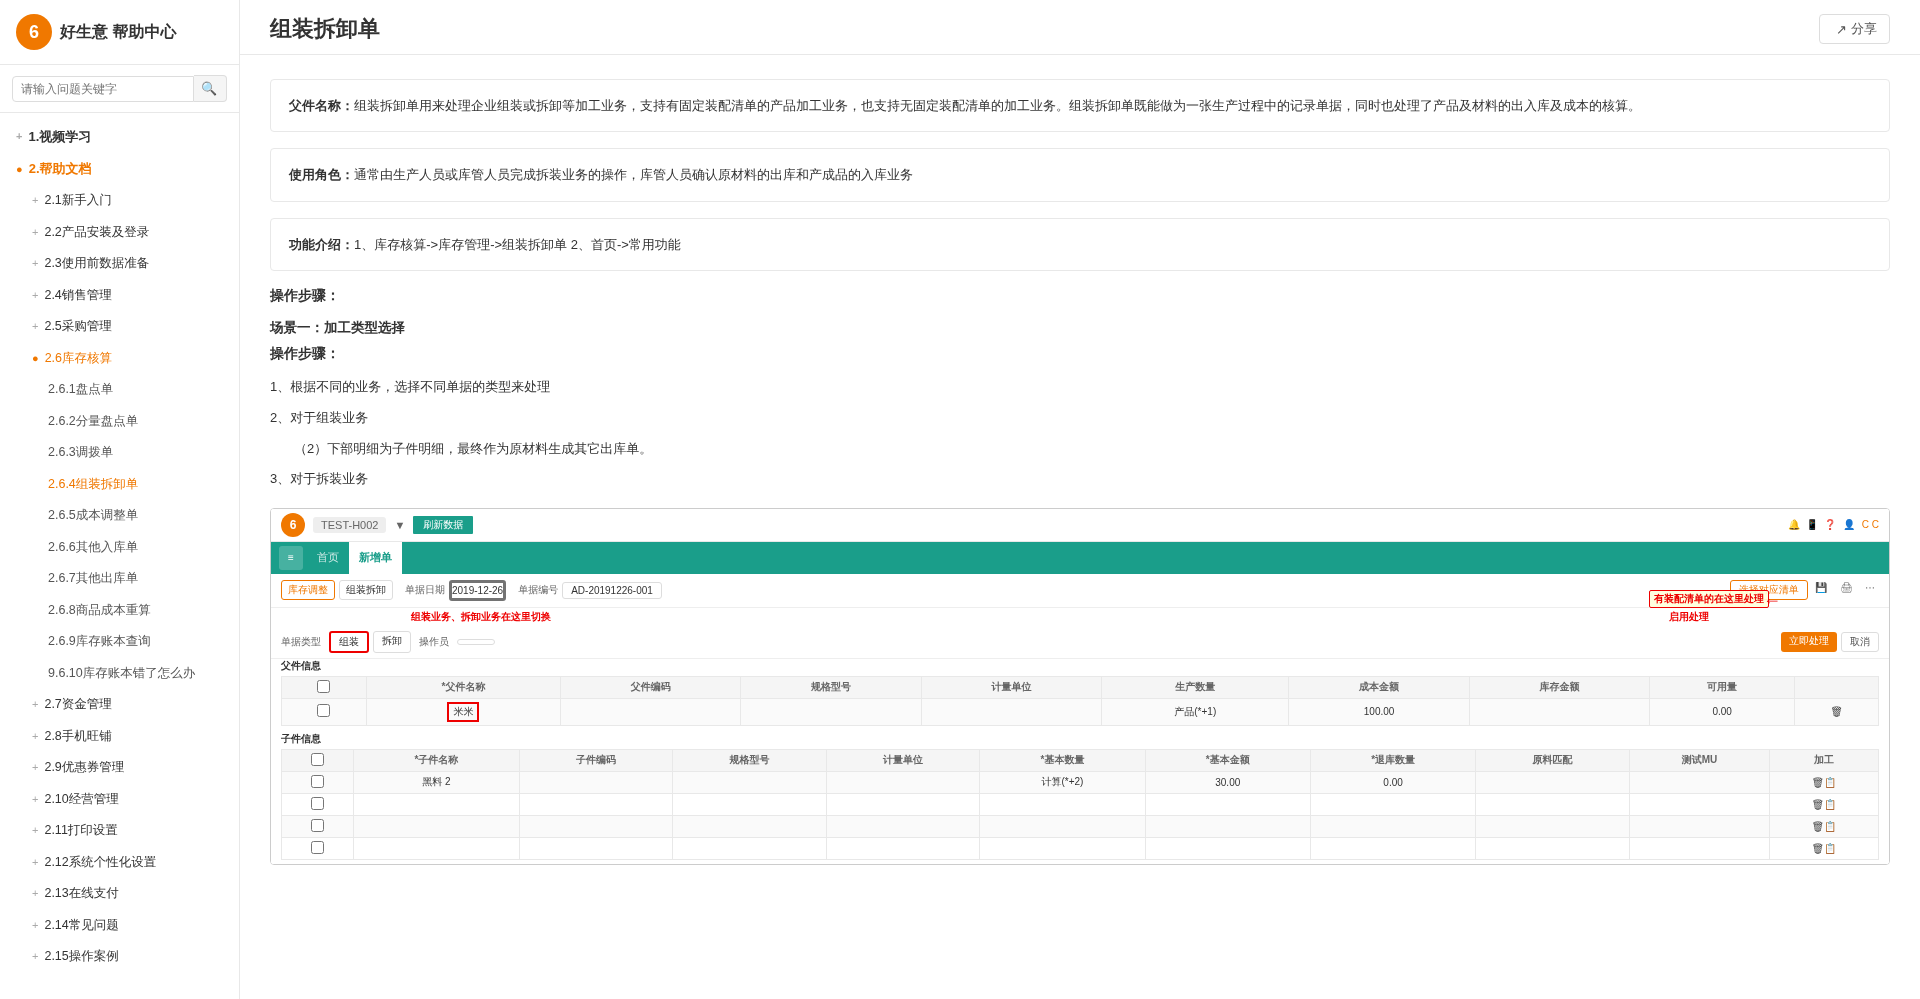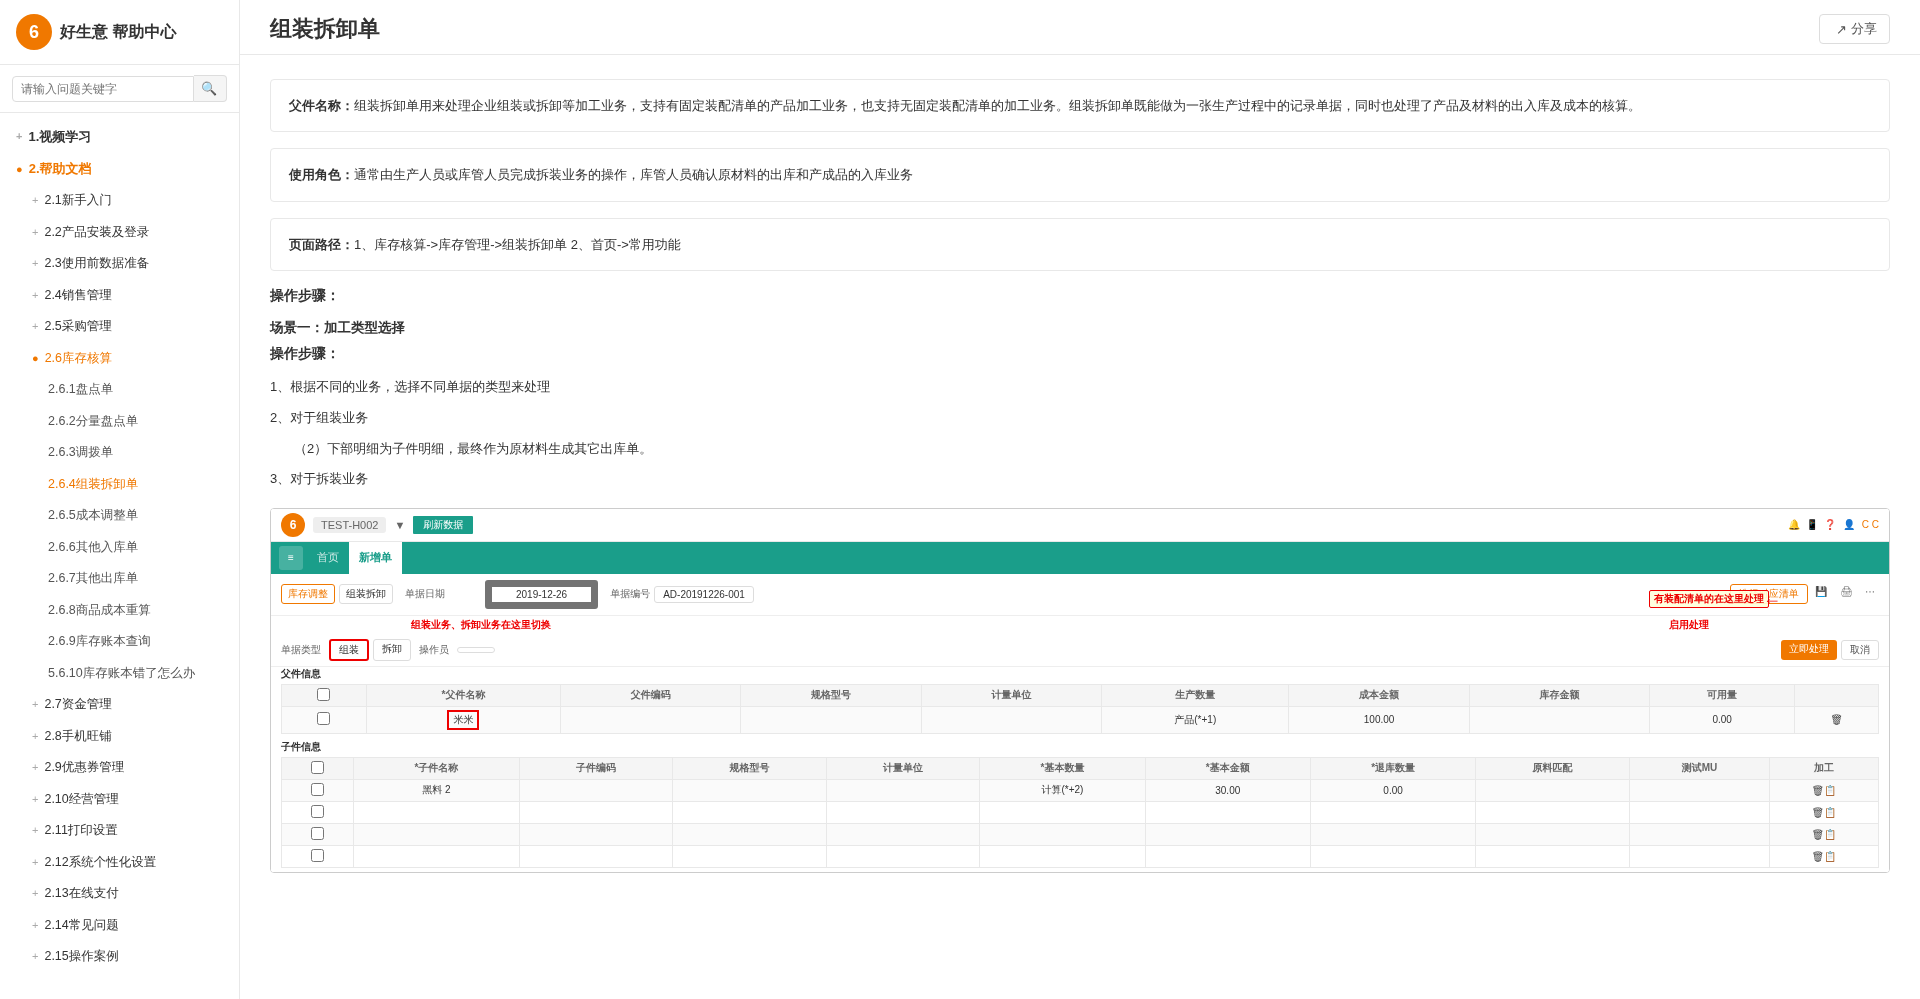--- a/index.html
+++ b/index.html
@@ -288,21 +288,21 @@
     <div class="nav-item level3">
       <span>2.6.7其他出库单</span>
     </div>
     <div class="nav-item level3">
       <span>2.6.8商品成本重算</span>
     </div>
     <div class="nav-item level3">
       <span>2.6.9库存账本查询</span>
     </div>
     <div class="nav-item level3">
-      <span>5.6.10库存账本错了怎么办</span>
+      <span>9.6.10库存账本错了怎么办</span>
     </div>
     <div class="nav-item level2">
       <span class="icon">+</span>
       <span>2.7资金管理</span>
     </div>
     <div class="nav-item level2">
       <span class="icon">+</span>
       <span>2.8手机旺铺</span>
     </div>
     <div class="nav-item level2">
@@ -349,21 +349,21 @@
 
     <div class="info-block">
       <p><strong>父件名称：</strong><span>组装拆卸单用来处理企业组装或拆卸等加工业务，支持有固定装配清单的产品加工业务，也支持无固定装配清单的加工业务。组装拆卸单既能做为一张生产过程中的记录单据，同时也处理了产品及材料的出入库及成本的核算。</span></p>
     </div>
 
     <div class="info-block">
       <p><strong>使用角色：</strong><span>通常由生产人员或库管人员完成拆装业务的操作，库管人员确认原材料的出库和产成品的入库业务</span></p>
     </div>
 
     <div class="info-block">
-      <p><strong>页面路径：</strong><span>1、库存核算-&gt;库存管理-&gt;组装拆卸单  2、首页-&gt;常用功能</span></p>
+      <p><strong>功能介绍：</strong><span>1、库存核算-&gt;库存管理-&gt;组装拆卸单  2、首页-&gt;常用功能</span></p>
     </div>
 
     <div class="section-title">操作步骤：</div>
 
     <div class="scene-title">场景一：加工类型选择</div>
 
 
     <div class="section-title">操作步骤：</div>
 
     <div class="content-text">1、根据不同的业务，选择不同单据的类型来处理</div>
@@ -398,21 +398,21 @@
           <div class="app-nav-tab active">新增单</div>
         </div>
 
         <div style="padding: 6px 10px; background:#fff; border-bottom:1px solid #eee; display:flex; align-items:center; gap:12px; flex-wrap:wrap; position:relative;">
           <div style="display:flex;align-items:center;gap:4px;">
             <span style="font-size:10px;color:#333;border:1px solid #f07800;padding:2px 6px;border-radius:3px;color:#f07800;">库存调整</span>
             <span style="font-size:10px;color:#333;border:1px solid #ddd;padding:2px 6px;border-radius:3px;">组装拆卸</span>
           </div>
           <div style="display:flex;align-items:center;gap:4px;">
             <span style="font-size:10px;color:#666;">单据日期</span>
-            <span style="font-size:10px;border:7px solid #737373;padding:2px 24px;border-radius:3px;margin-left:36px;">2019-12-26</span>
+            <span style="font-size:10px;border:3px solid #737373;padding:2px 0;border-radius:3px;">2019-12-26</span>
           </div>
           <div style="display:flex;align-items:center;gap:4px;">
             <span style="font-size:10px;color:#666;">单据编号</span>
             <span style="font-size:10px;border:1px solid #ddd;padding:2px 8px;border-radius:3px;">AD-20191226-001</span>
           </div>
 
           <div style="position:absolute;right:120px;top:-2px;color:#e00;font-size:10px;font-weight:bold;background:rgba(255,255,220,0.9);padding:1px 4px;border:1px solid #e00;border-radius:2px;margin-top:18px;">有装配清单的在这里处理</div>
           <div style="position:absolute;right:108px;top:14px;color:#e00;font-size:18px;">←</div>
 
           <div style="margin-left:auto;display:flex;gap:4px;">

